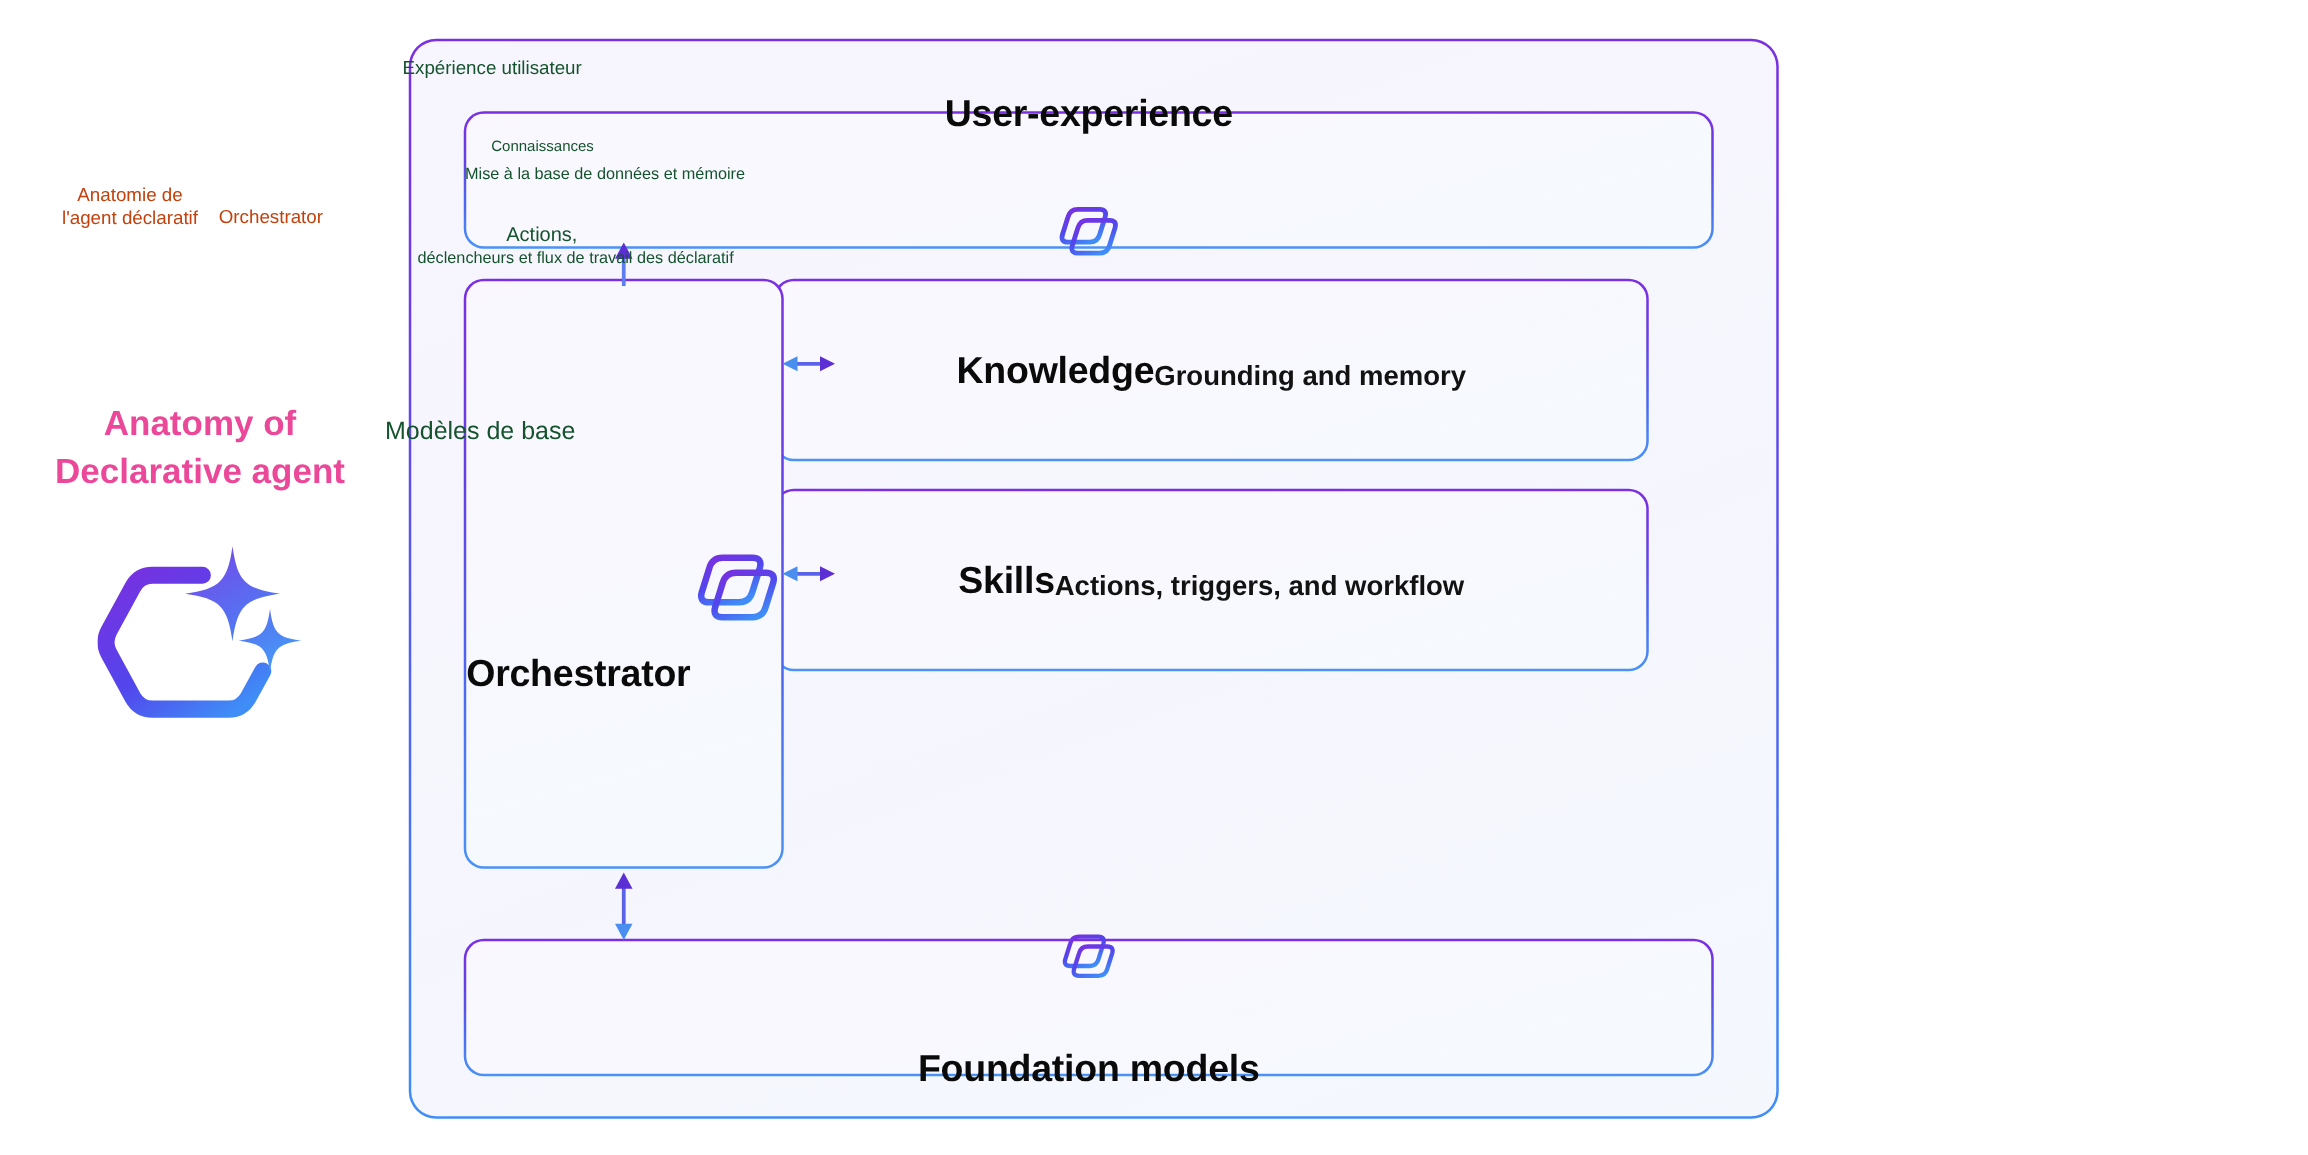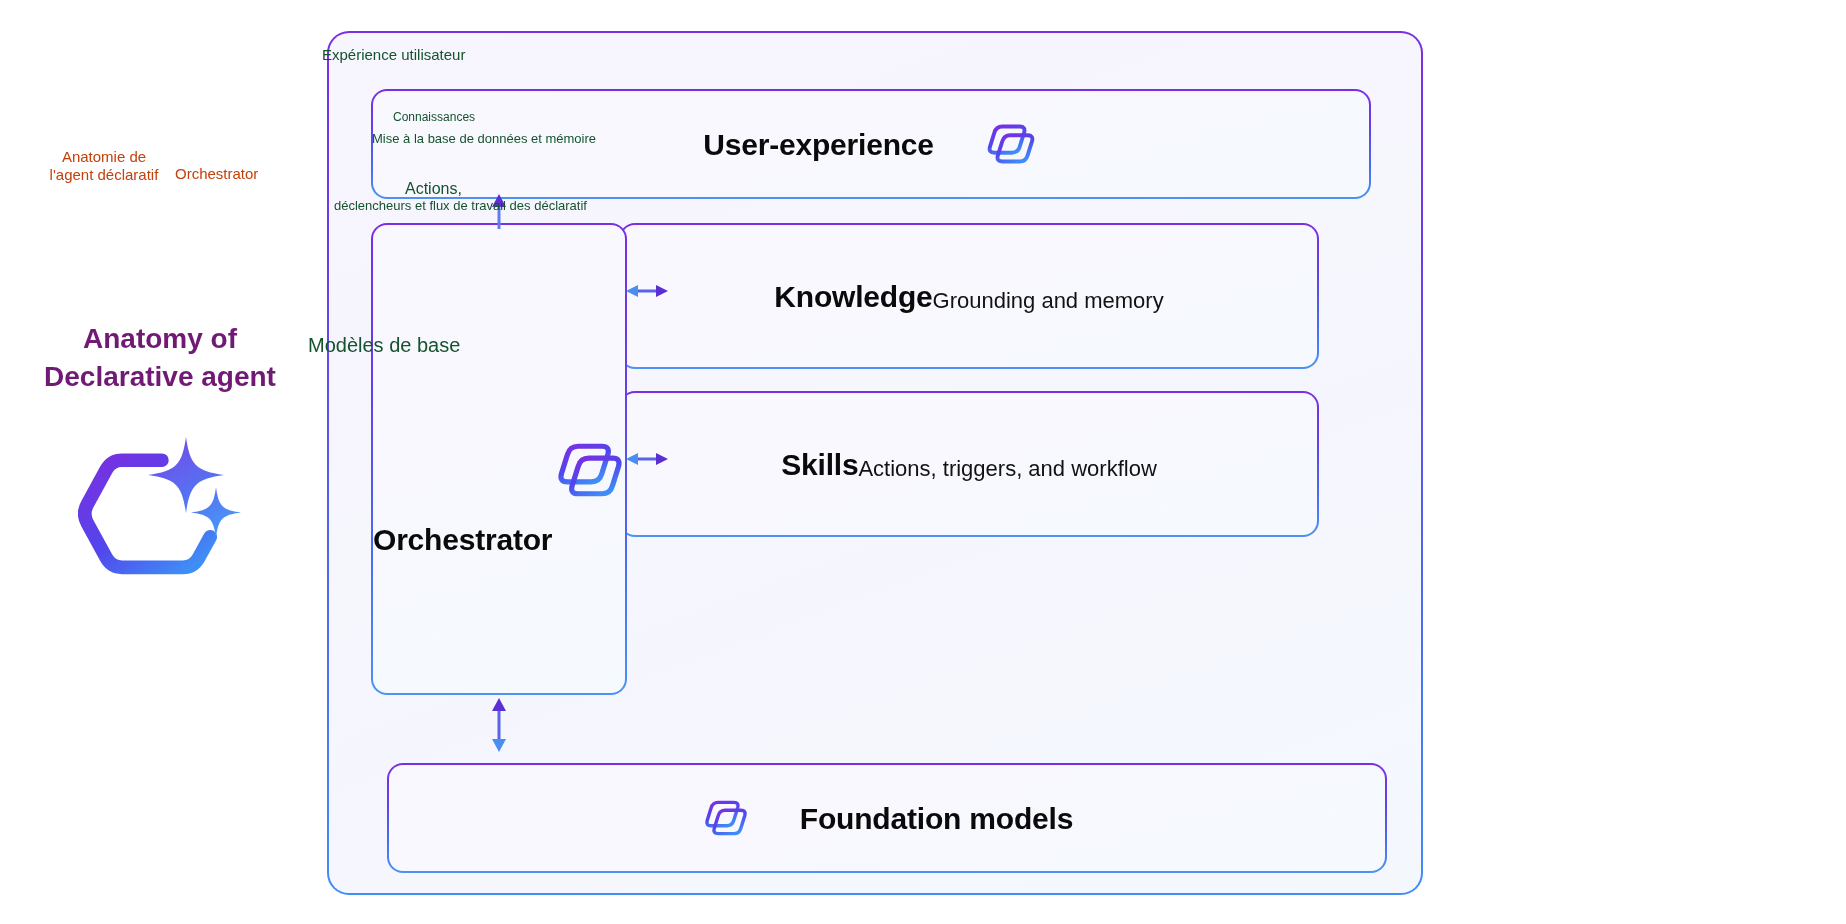--- a/index.html
+++ b/index.html
@@ -32,21 +32,21 @@
     text-align: center;
   }
   #title-en {
     position: absolute;
     left: 0; top: 320px;
     width: 320px;
     text-align: center;
     font-size: 28px;
     font-weight: bold;
     line-height: 1.35;
-    color: #701a75;
+    color: #ec4899;
   }
   #agent-logo {
     position: absolute;
     left: 78px; top: 425px;
     width: 170px; height: 170px;
   }
 
   
   #outer {
     position: absolute;
@@ -85,35 +85,35 @@
 
   .card-title {
     font-size: 30px;
     font-weight: bold;
     letter-spacing: -0.2px;
     color: #0a0a0a;
     line-height: 1.1;
   }
   .card-sub {
     font-size: 22px;
-    font-weight: normal;
+    font-weight: bold;
     color: #121212;
     margin-top: 10px;
     line-height: 1.15;
   }
 
   
   #card-ux      { left: 42px;  top: 56px;  width: 1000px; height: 110px; }
   #card-know    { left: 290px; top: 190px; width: 700px;  height: 146px; }
   #card-skills  { left: 290px; top: 358px; width: 700px;  height: 146px; }
   #card-orch    { left: 42px;  top: 190px; width: 256px;  height: 472px; }
-  #card-found   { left: 58px;  top: 718px; width: 1000px; height: 110px; margin-top: 12px; }
+  #card-found   { left: 42px;  top: 718px; width: 1000px; height: 110px; }
 
   #card-ux .gcard-in,
-  #card-found .gcard-in { gap: 49px; }
+  #card-found .gcard-in { flex-direction: column; gap: 49px; }
 
   
   .arrow { position: absolute; }
 
   
   .fr-overlay {
     position: absolute;
     font-family: Liberation Sans, sans-serif;
     color: #14532d;
     white-space: nowrap;

